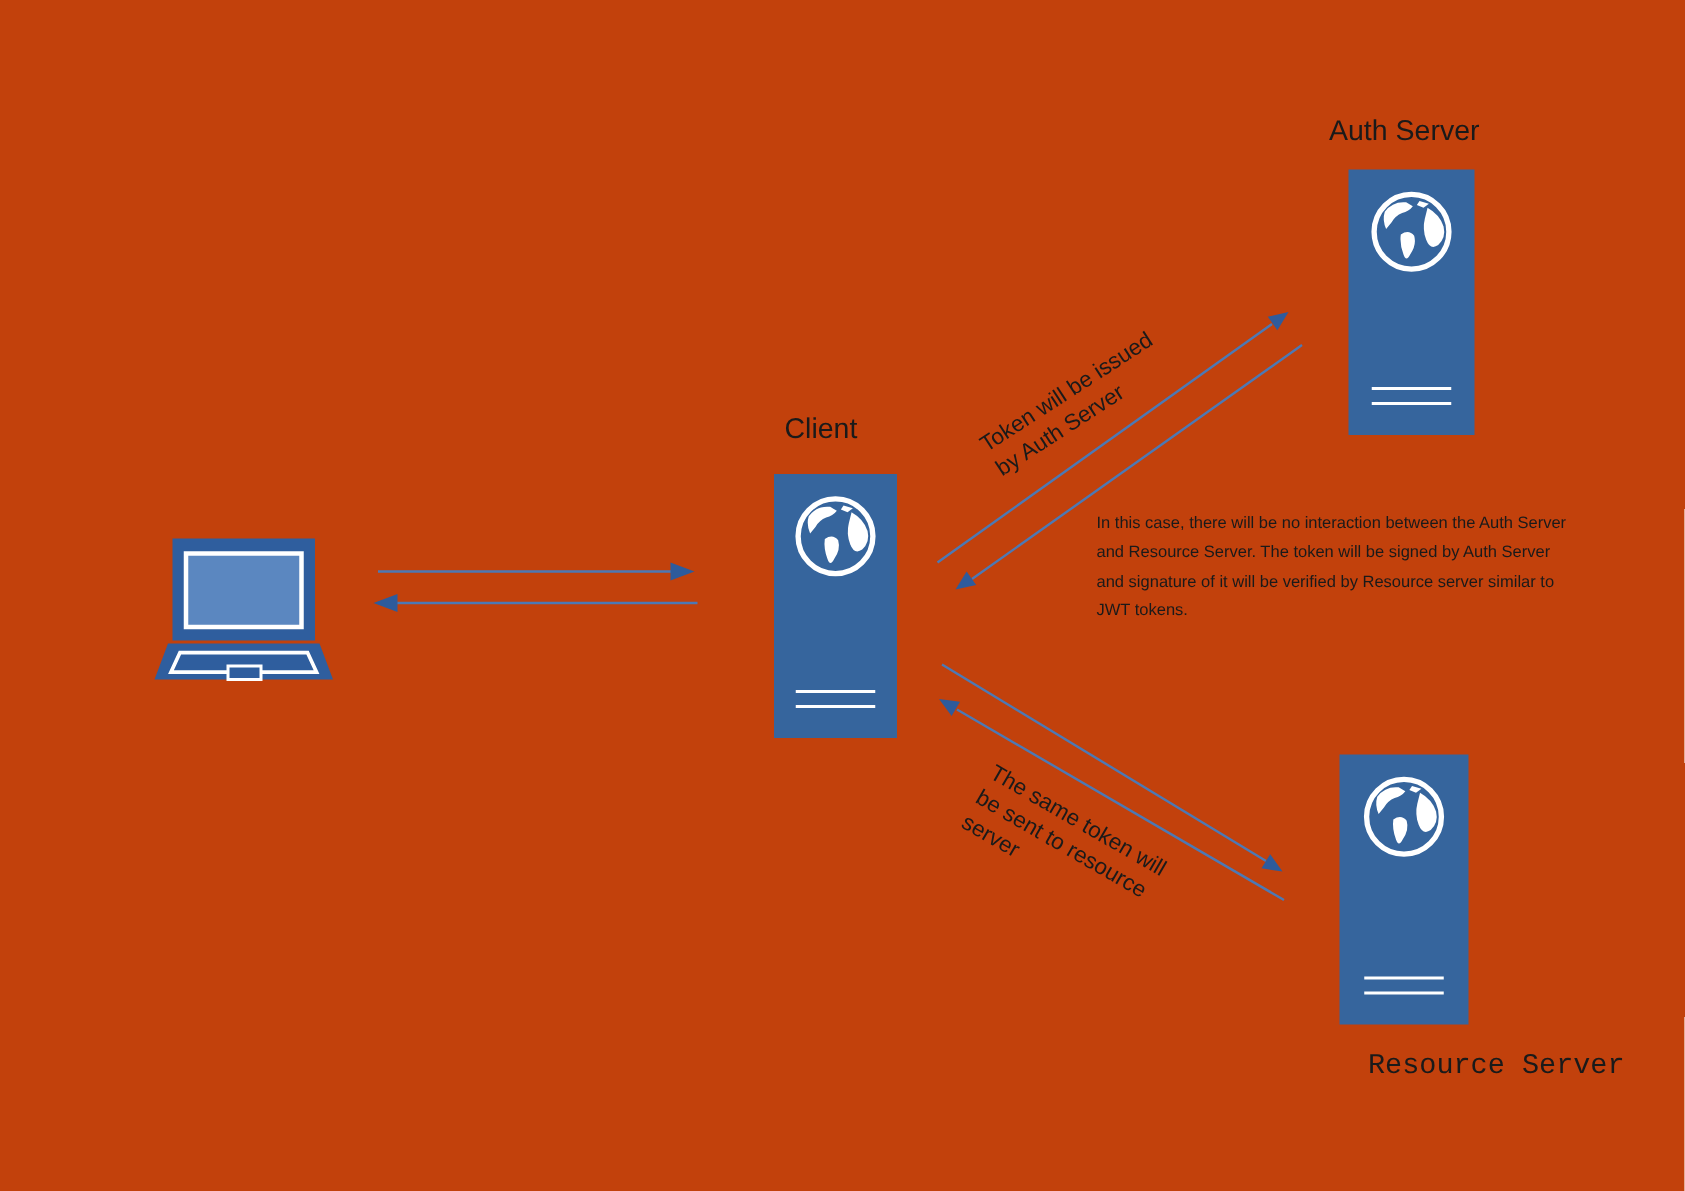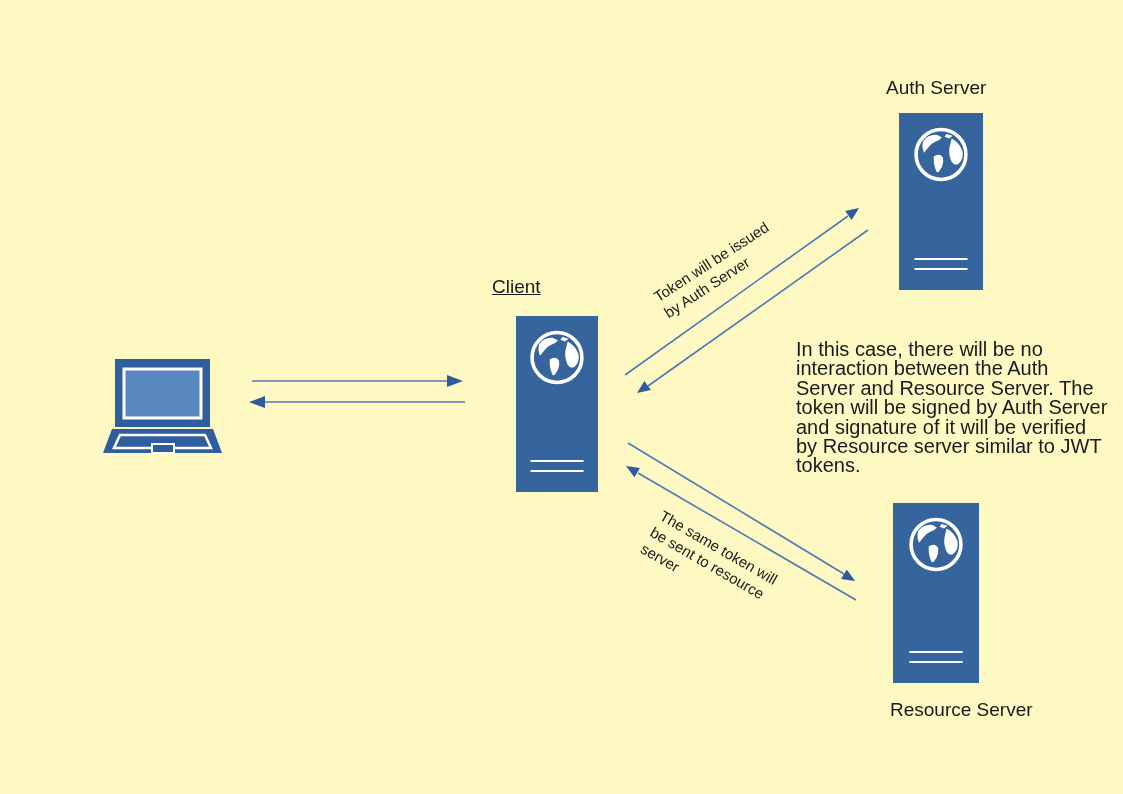--- a/index.html
+++ b/index.html
@@ -1,43 +1,43 @@
 <!DOCTYPE html>
 <html style="--server-blue: #36659d; --laptop-bezel: #2f5e9e; --laptop-screen: #5b87c0; --arrow-line: #4c79b5; --arrow-head: #2e5b9c; --text: #1a1a1a;"><head>
 <meta charset="utf-8">
 <style>
   html,body { margin:0; padding:0; background:#ffffff; }
   .canvas {
     position: relative;
     width: 1123px;
     height: 794px;
-    background: #fef9c3;
+    background: #c2410c;
     overflow: hidden;
     font-family: "Liberation Sans", sans-serif;
     color: var(--text, #1a1a1a);
   }
   svg.overlay {
     position: absolute;
     left: 0; top: 0;
     width: 1123px; height: 794px;
     pointer-events: none;
   }
   svg.overlay line { stroke: var(--arrow-line, #4c79b5); stroke-width: 1.6; }
   svg.overlay polygon { fill: var(--arrow-head, #2e5b9c); }
 
   .node-label {
     position: absolute;
     font-size: 19px;
     line-height: 22px;
     white-space: nowrap;
   }
   #lbl-auth     { left: 886px; top: 77px; }
-  #lbl-client   { left: 492px; top: 276px; text-decoration: underline; }
+  #lbl-client   { left: 523px; top: 276px; }
   #lbl-user     { left: 65px;  top: 329px; }
-  #lbl-resource { left: 890px; top: 699px; }
+  #lbl-resource { left: 912px; top: 699px; font-family: Liberation Mono, monospace; }
 
   .server {
     position: absolute;
     background: var(--server-blue, #36659d);
   }
   #box-auth     { left: 899px; top: 113px; width: 84px; height: 177px; }
   #box-client   { left: 516px; top: 316px; width: 82px; height: 176px; }
   #box-resource { left: 893px; top: 503px; width: 86px; height: 180px; }
 
   .server .globe {
@@ -66,24 +66,24 @@
   #laptop {
     position: absolute;
     left: 101px;
     top: 358px;
     width: 124px;
     height: 98px;
   }
 
   #note {
     position: absolute;
-    left: 796px;
+    left: 731px;
     top: 340px;
     width: 316px;
-    font-size: 20px;
+    font-size: 11px;
     line-height: 19.4px;
   }
 
   .rot {
     position: absolute;
     font-size: 15px;
     line-height: 19px;
     white-space: pre-line;
     transform-origin: 0 0;
   }

